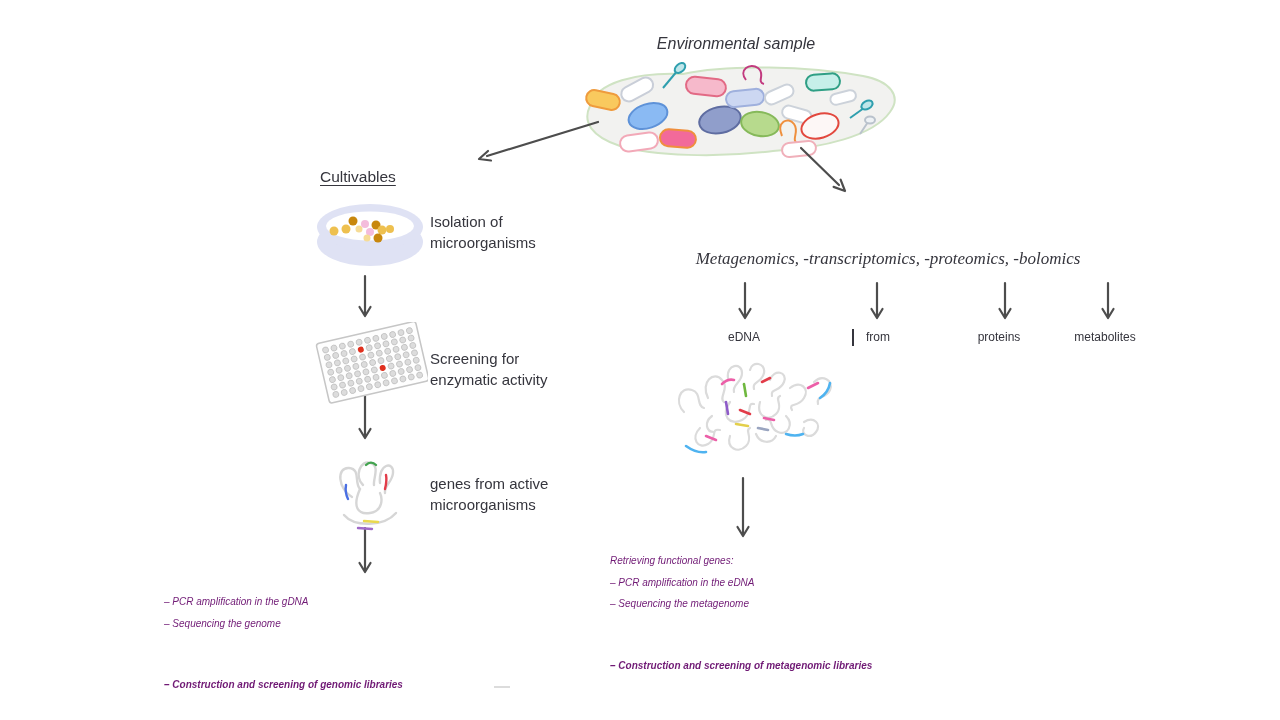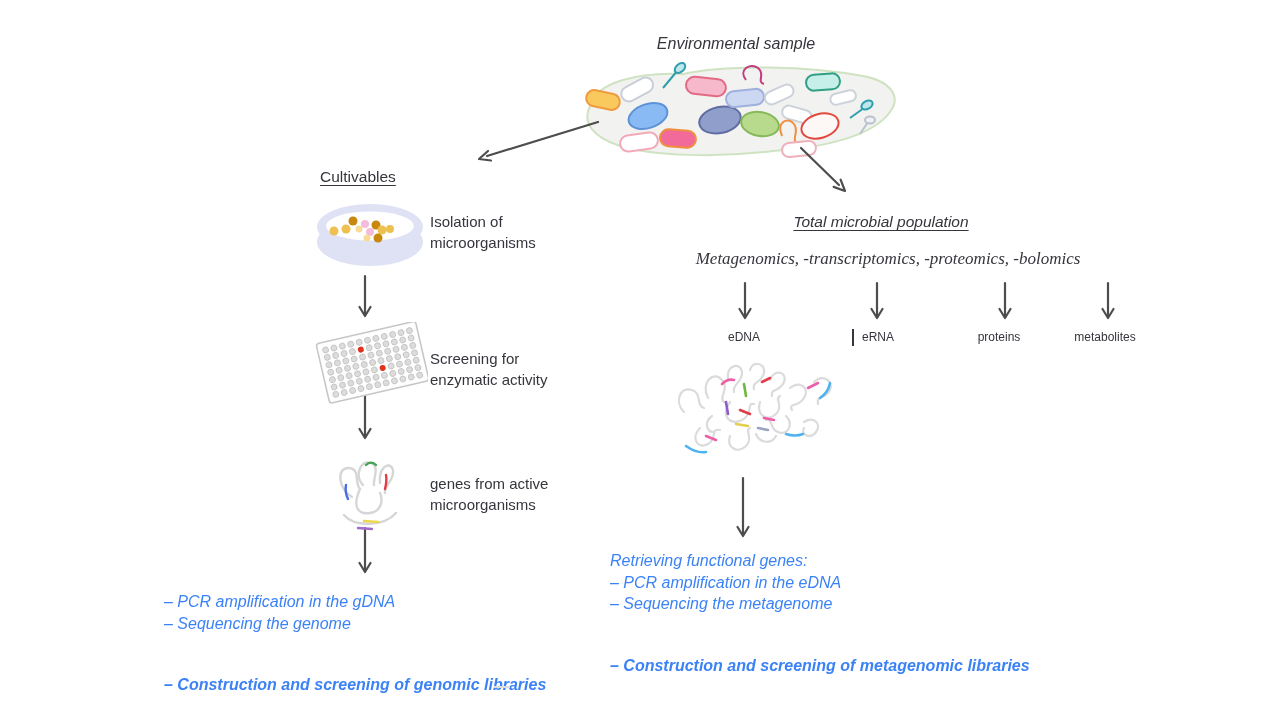--- a/index.html
+++ b/index.html
@@ -8,21 +8,21 @@
   .abs{position:absolute;}
   .txt{position:absolute;color:#35353d;font-family:"Liberation Sans",sans-serif;}
   .italic{font-style:italic;}
   .u{text-decoration:underline;text-underline-offset:3px;}
   .center{text-align:center;}
   .title{font-size:16px;font-style:italic;}
   .branch-head{font-size:15.5px;}
   .label{font-size:15px;line-height:21px;}
   .serifline{font-family:"Liberation Serif",serif;font-size:17px;font-style:italic;}
   .product{font-size:12px;text-align:center;}
-  .outcome{position:absolute;font-size:16px;line-height:21.5px;font-style:italic;color:#3b82f6;}
+  .outcome{position:absolute;font-size:10px;line-height:21.5px;font-style:italic;color:#701a75;}
   .outcome .bold{font-weight:bold;margin-top:40px;}
   .caret{position:absolute;width:2px;height:17px;background:#35353d;}
   .stray{position:absolute;height:2px;background:#dcdcdc;}
   svg{display:block;}
 </style>
 </head>
 <body>
 
 <div class="canvas">
 
@@ -237,26 +237,25 @@
     <div>microorganisms</div>
   </div>
 
   <div class="outcome" style="left:164px;top:591px">
     <div>– PCR amplification in the gDNA</div>
     <div>– Sequencing the genome</div>
     <div class="bold">– Construction and screening of genomic libraries</div>
   </div>
   <div class="stray" style="left:494px;top:686px;width:16px"></div>
 
-  <div class="txt branch-head italic u center" style="left:761px;top:213px;width:240px">Total microbial population</div>
   <div class="txt serifline center" style="left:648px;top:249px;width:480px">Metagenomics, -transcriptomics, -proteomics, -bolomics</div>
 
   <div class="txt product" style="left:712px;top:330px;width:64px">eDNA</div>
   <div class="caret" style="left:852px;top:329px"></div>
-  <div class="txt product" style="left:850px;top:330px;width:56px">eRNA</div>
+  <div class="txt product" style="left:850px;top:330px;width:56px">from</div>
   <div class="txt product" style="left:958px;top:330px;width:82px">proteins</div>
   <div class="txt product" style="left:1052px;top:330px;width:106px">metabolites</div>
 
   <svg class="abs" style="left:668px;top:356px" width="172" height="112" viewBox="0 0 172 112">
     <g fill="none" stroke="#dbdbdb" stroke-width="2.2" stroke-linecap="round">
       <path d="M16,56 C6,46 12,30 24,34 C34,37 28,50 36,52"></path>
       <path d="M40,42 C32,26 46,14 54,24 C62,32 50,42 56,46"></path>
       <path d="M60,22 C58,8 74,6 74,17 C74,27 64,28 66,36"></path>
       <path d="M82,14 C84,4 98,7 96,17 C94,27 84,25 86,33"></path>
       <path d="M102,24 C106,12 120,16 116,26 C112,36 102,32 104,40"></path>

